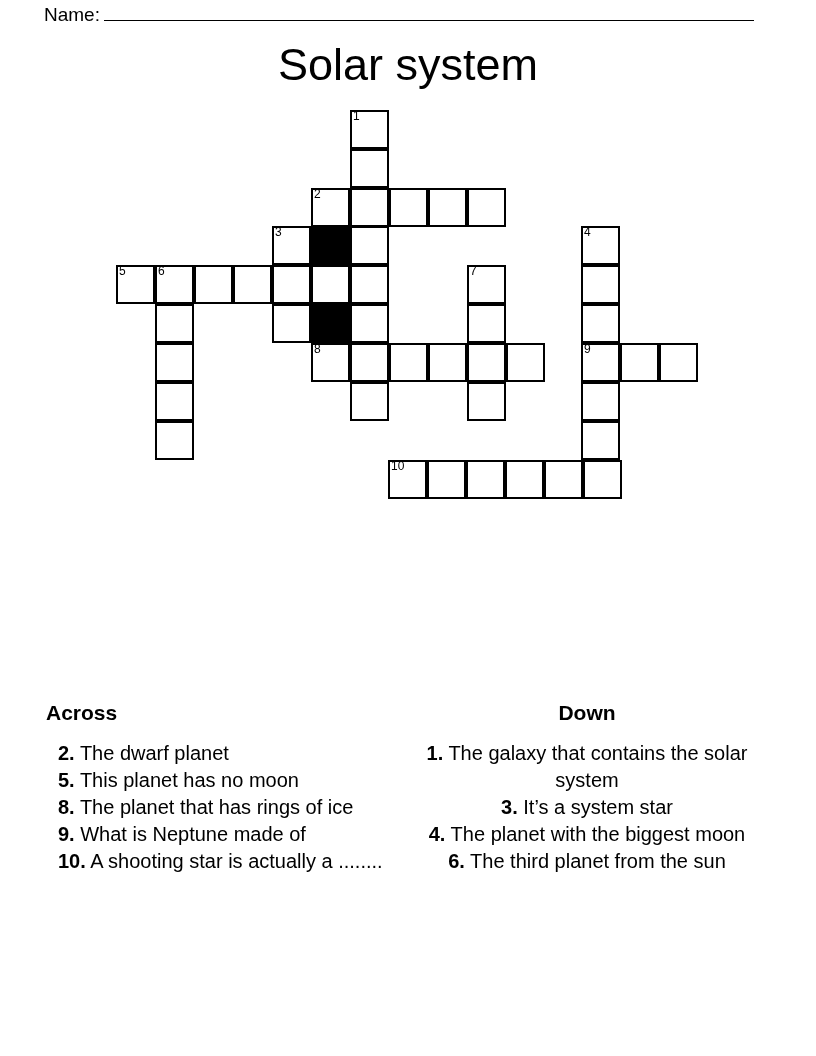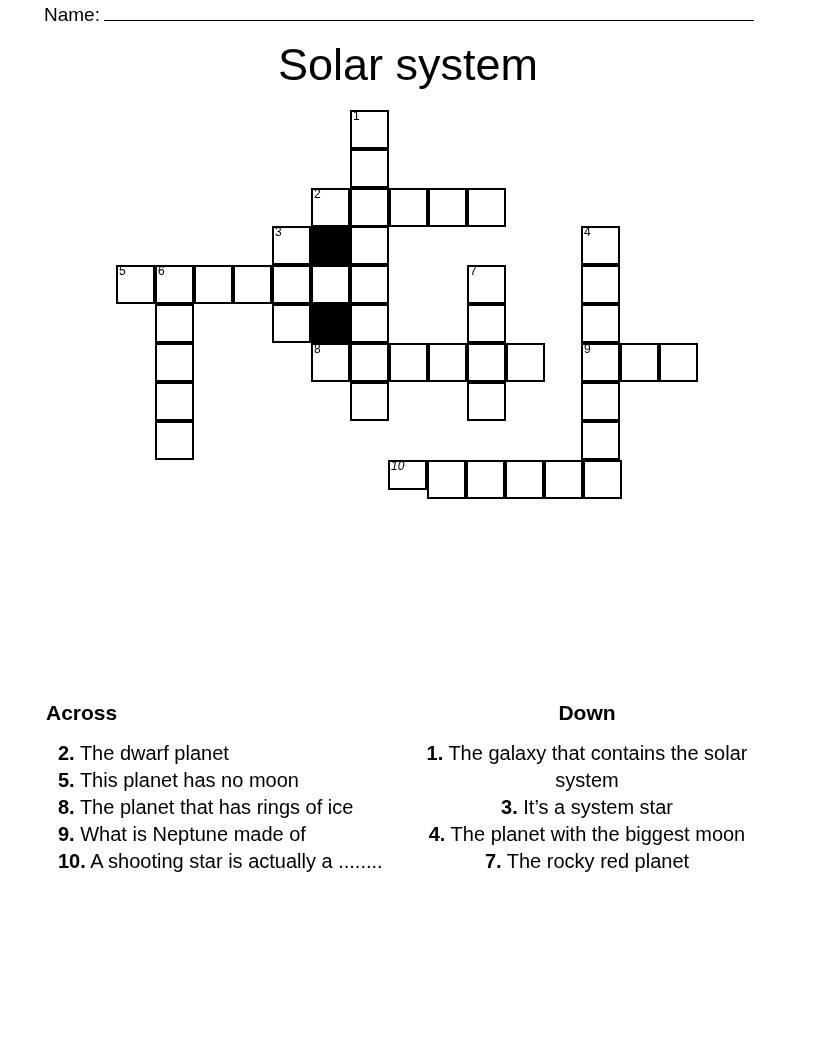--- a/index.html
+++ b/index.html
@@ -185,21 +185,21 @@
       <span class="num">9</span>
     </div>
     <div class="cell" style="left: 620px; top: 343px; width: 39px; height: 39px;"></div>
     <div class="cell" style="left: 659px; top: 343px; width: 39px; height: 39px;"></div>
     <div class="cell" style="left: 155px; top: 382px; width: 39px; height: 39px;"></div>
     <div class="cell" style="left: 350px; top: 382px; width: 39px; height: 39px;"></div>
     <div class="cell" style="left: 467px; top: 382px; width: 39px; height: 39px;"></div>
     <div class="cell" style="left: 581px; top: 382px; width: 39px; height: 39px;"></div>
     <div class="cell" style="left: 155px; top: 421px; width: 39px; height: 39px;"></div>
     <div class="cell" style="left: 581px; top: 421px; width: 39px; height: 39px;"></div>
-    <div class="cell" style="left: 388px; top: 460px; width: 39px; height: 30px; font-style: italic;">
+    <div class="cell" style="left: 388px; top: 460px; width: 39px; height: 39px;">
       <span class="num">10</span>
     </div>
     <div class="cell" style="left: 427px; top: 460px; width: 39px; height: 39px;"></div>
     <div class="cell" style="left: 466px; top: 460px; width: 39px; height: 39px;"></div>
     <div class="cell" style="left: 505px; top: 460px; width: 39px; height: 39px;"></div>
     <div class="cell" style="left: 544px; top: 460px; width: 39px; height: 39px;"></div>
     <div class="cell" style="left: 583px; top: 460px; width: 39px; height: 39px;"></div>
   </div>
 
 <div class="clues">
@@ -214,17 +214,17 @@
         <li class="clue-item"><span class="clue-num">10.</span><span class="clue-text"> A shooting star is actually a ........</span></li>
       </ul>
   </div>
 
   <div class="clue-col down">
     <div class="clue-heading">Down</div>
     <ul class="clue-list" id="down-list">
         <li class="clue-item"><span class="clue-num">1.</span><span class="clue-text"> The galaxy that contains the solar system</span></li>
         <li class="clue-item"><span class="clue-num">3.</span><span class="clue-text"> It’s a system star</span></li>
         <li class="clue-item"><span class="clue-num">4.</span><span class="clue-text"> The planet with the biggest moon</span></li>
-        <li class="clue-item"><span class="clue-num">7.</span><span class="clue-text"> The rocky red planet</span></li>
+        <li class="clue-item"><span class="clue-num">6.</span><span class="clue-text"> The third planet from the sun</span></li>
       </ul>
   </div>
 
 </div>
 
 </body></html>

